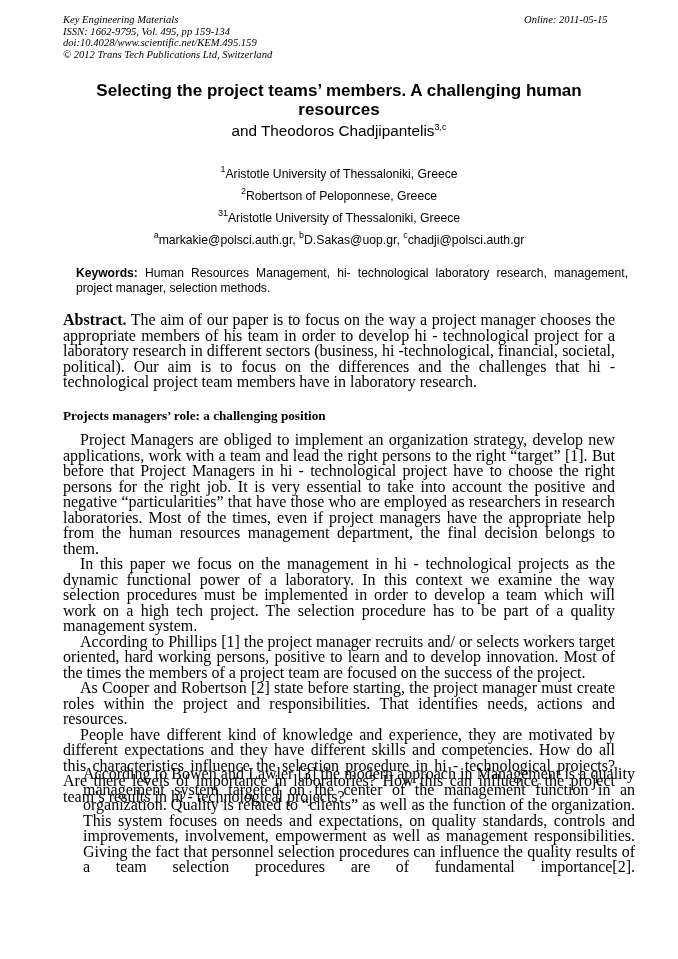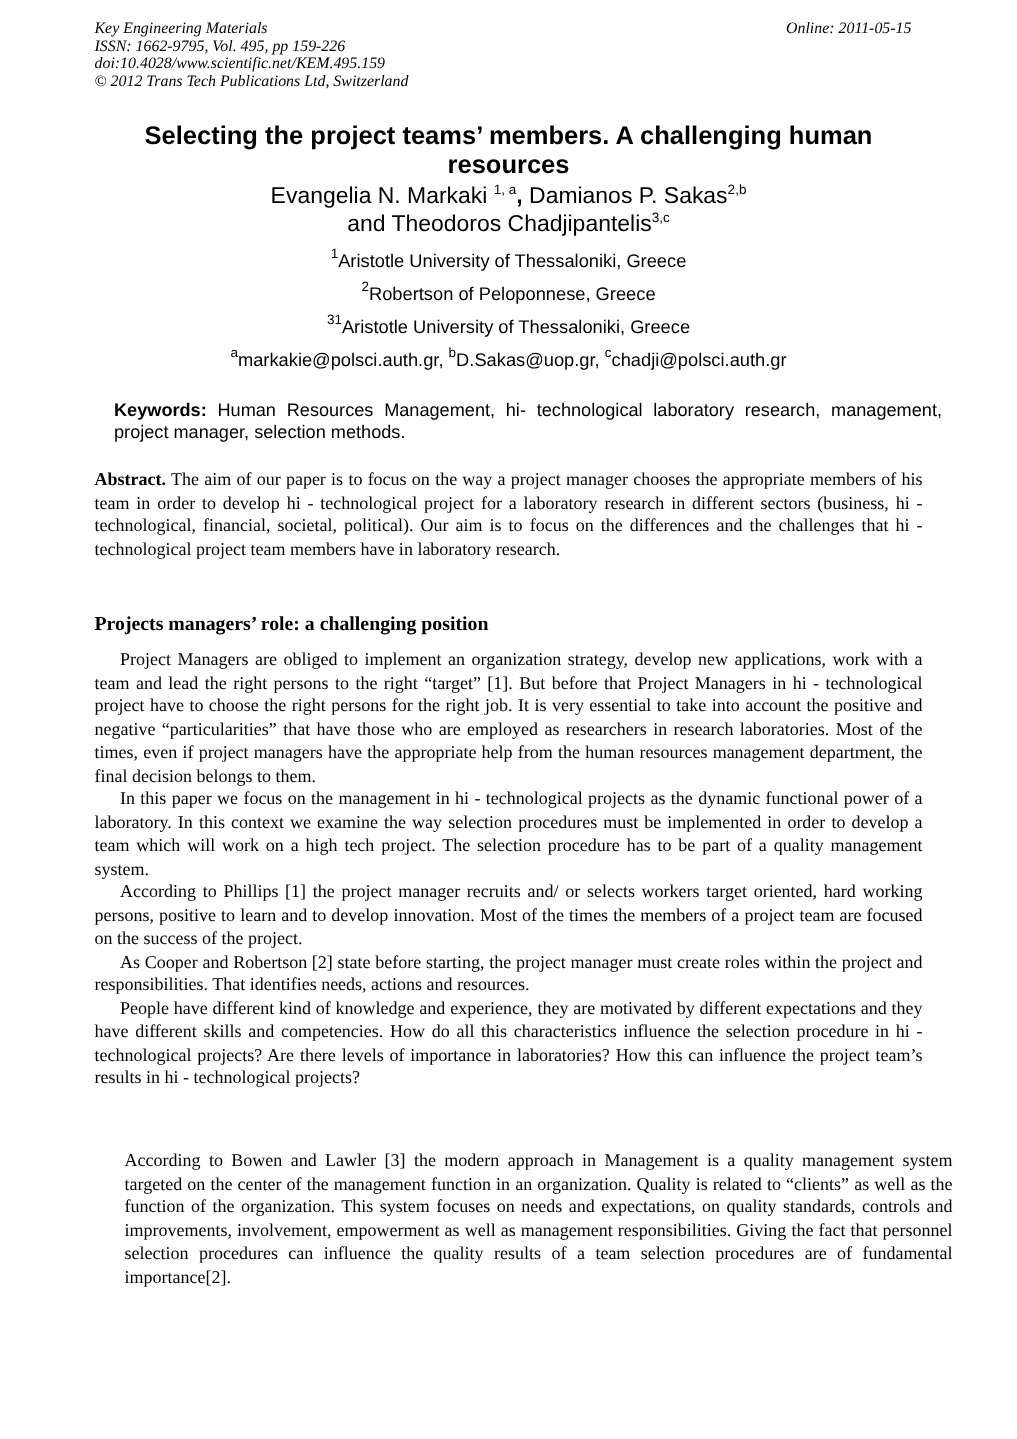--- a/index.html
+++ b/index.html
@@ -5,46 +5,42 @@
   html, body { margin: 0; padding: 0; background: #ffffff; }
   body { width: 678px; height: 959px; position: relative; overflow: hidden; color: #000; }
   .hdr { position: absolute; left: 63px; top: 14px; font-family: Liberation Serif, serif; font-style: italic; font-size: 10.6px; line-height: 11.6px; }
   .hdr-right { position: absolute; left: 524px; top: 14px; font-family: "Liberation Serif", serif; font-style: italic; font-size: 10.6px; line-height: 11.6px; }
   .title { position: absolute; left: 55px; width: 568px; top: 81px; text-align: center; font-family: "Liberation Sans", sans-serif; font-weight: bold; font-size: 17px; line-height: 19px; }
   .authors { position: absolute; left: 55px; width: 568px; top: 121px; text-align: center; font-family: "Liberation Sans", sans-serif; font-size: 15.3px; line-height: 19px; }
   .authors sup, .affil sup { font-size: 9px; vertical-align: 6px; line-height: 0; }
   .affil { position: absolute; left: 55px; width: 568px; text-align: center; font-family: "Liberation Sans", sans-serif; font-size: 12.2px; line-height: 14px; }
   .kw { position: absolute; left: 76px; width: 552px; top: 266px; font-family: "Liberation Sans", sans-serif; font-size: 12.1px; line-height: 15.3px; text-align: justify; }
   .kw b { font-weight: bold; }
-  .para { position: absolute; left: 63px; width: 552px; font-family: "Liberation Serif", serif; font-size: 12px; line-height: 15.5px; text-align: justify; }
+  .para { position: absolute; left: 63px; width: 552px; font-family: "Liberation Serif", serif; font-size: 16px; line-height: 15.5px; text-align: justify; }
   .para b { font-weight: bold; }
   .indent { text-indent: 17px; }
   .sec { position: absolute; left: 63px; top: 408px; font-family: "Liberation Serif", serif; font-weight: bold; font-size: 13.2px; line-height: 15.5px; }
   .lastline-justify { text-align-last: justify; margin-left: 20px; }
 </style>
 </head>
 <body>
 
 <div class="hdr">
   <div>Key Engineering Materials</div>
-  <div>ISSN: 1662-9795, Vol. 495, pp 159-226</div>
+  <div>ISSN: 1662-9795, Vol. 495, pp 159-134</div>
   <div>doi:10.4028/www.scientific.net/KEM.495.159</div>
   <div>© 2012 Trans Tech Publications Ltd, Switzerland</div>
 </div>
 <div class="hdr-right">Online: 2011-05-15</div>
 
 <div class="title">
   <div>Selecting the project teams’ members. A challenging human resources</div>
 </div>
 
 <div class="authors">
-  <div>
-    <span>Evangelia N. Markaki</span>
-    <sup>1, a</sup><b style="white-space:pre">, </b><span>Damianos P. Sakas</span><sup>2,b</sup>
-  </div>
   <div>
     <span style="white-space:pre">and </span><span>Theodoros Chadjipantelis</span><sup>3,c</sup>
   </div>
 </div>
 
 <div class="affil" style="top:167px">
   <sup>1</sup><span>Aristotle University of Thessaloniki, Greece</span>
 </div>
 <div class="affil" style="top:189px">
   <sup>2</sup><span>Robertson of Peloponnese, Greece</span>

